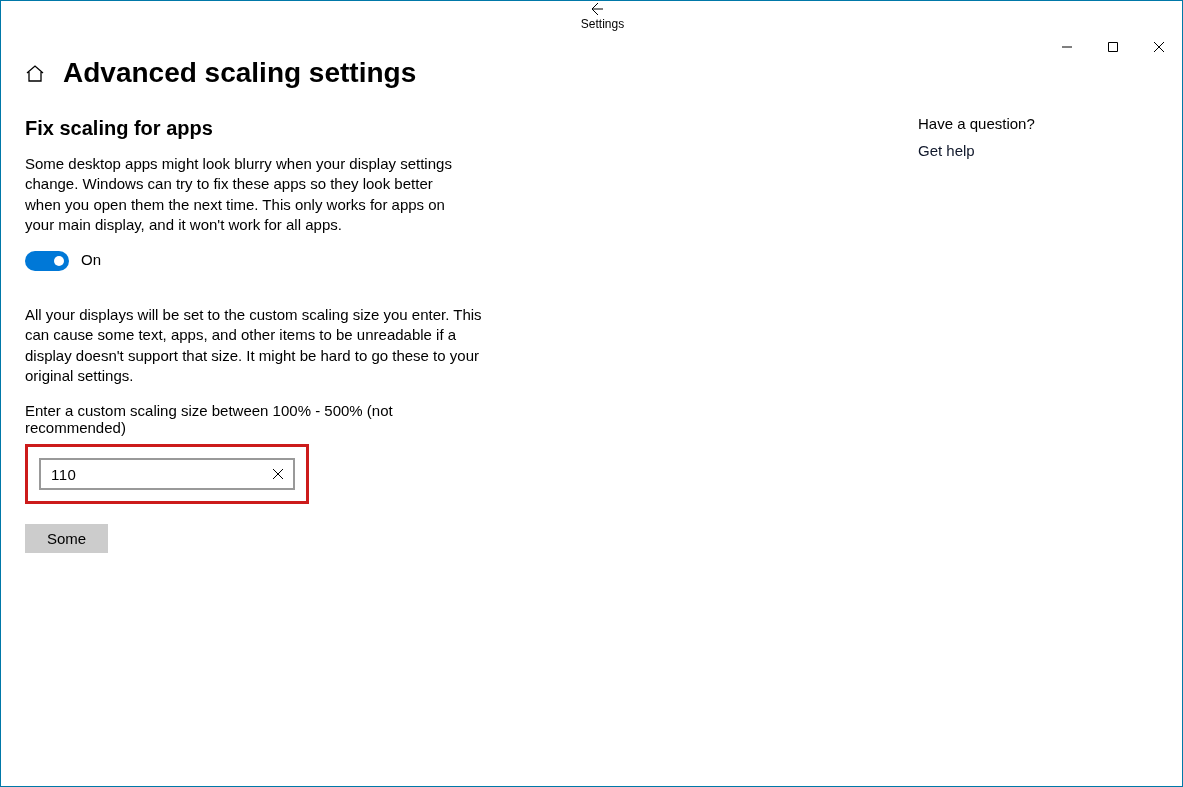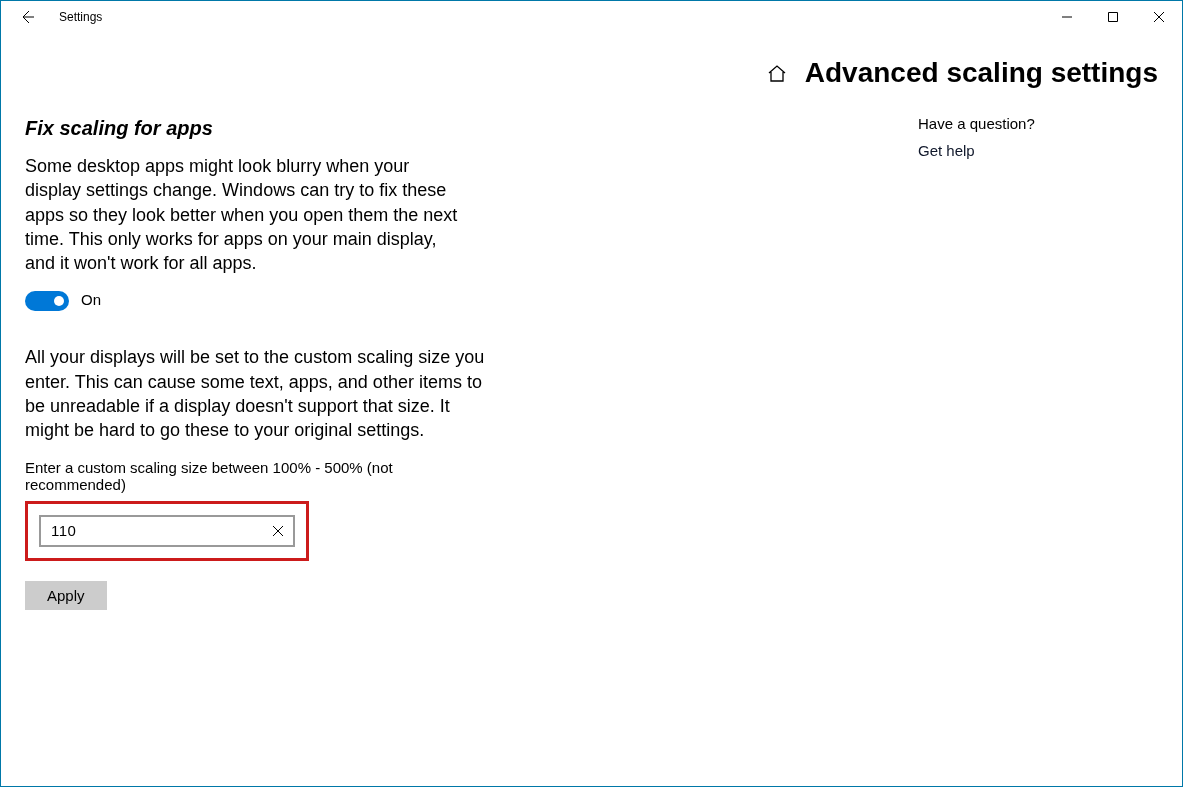--- a/index.html
+++ b/index.html
@@ -13,20 +13,21 @@
     height: 787px;
     border: 1px solid #0078a8;
     position: relative;
   }
   
   .titlebar {
     height: 32px;
     display: flex;
     align-items: center;
     padding-left: 8px;
+    flex-direction: column;
   }
   .titlebar .back {
     width: 36px;
     height: 32px;
     display:flex;
     align-items:center;
     justify-content:center;
   }
   .titlebar .app-title {
     font-size: 12px;
@@ -45,21 +46,20 @@
     justify-content:center;
   }
   .caption-buttons svg { stroke:#000; }
 
   
   .page-header {
     display:flex;
     align-items:center;
     gap: 18px;
     padding: 24px 24px 20px 24px;
-    justify-content: flex-end;
   }
   .page-header h1 {
     font-weight: 600;
     font-size: 28px;
     margin:0;
   }
   .page-header .home-icon svg { display:block; }
 
   
   .content {
@@ -73,25 +73,24 @@
     margin-left:auto;
     width: 240px;
     padding-right: 8px;
     padding-top: 6px;
   }
 
   h2.section-title {
     font-weight:600;
     font-size:20px;
     margin: 8px 0 14px 0;
-    font-style: italic;
   }
 
   .body-text {
-    font-size:18px;
+    font-size:15px;
     line-height:1.35;
     color:#000;
     max-width: 440px;
     margin: 0 0 16px 0;
   }
 
   .field-label {
     font-size:15px;
     margin: 0 0 8px 0;
     max-width:440px;
@@ -222,21 +221,21 @@
         <input class="scaling-input" type="text" value="110" style="">
         <span class="clear-x">
           <svg width="12" height="12" viewBox="0 0 12 12">
             <line x1="1" y1="1" x2="11" y2="11" stroke="#000" stroke-width="1"></line>
             <line x1="11" y1="1" x2="1" y2="11" stroke="#000" stroke-width="1"></line>
           </svg>
         </span>
       </div>
     </div>
 
-    <button class="apply-btn">Apply</button>
+    <button class="apply-btn">Some</button>
 
   </div>
 
   <div class="side-col">
     <p class="side-q">Have a question?</p>
     <span class="side-link">Get help</span>
   </div>
 </div>
 
 </body></html>

